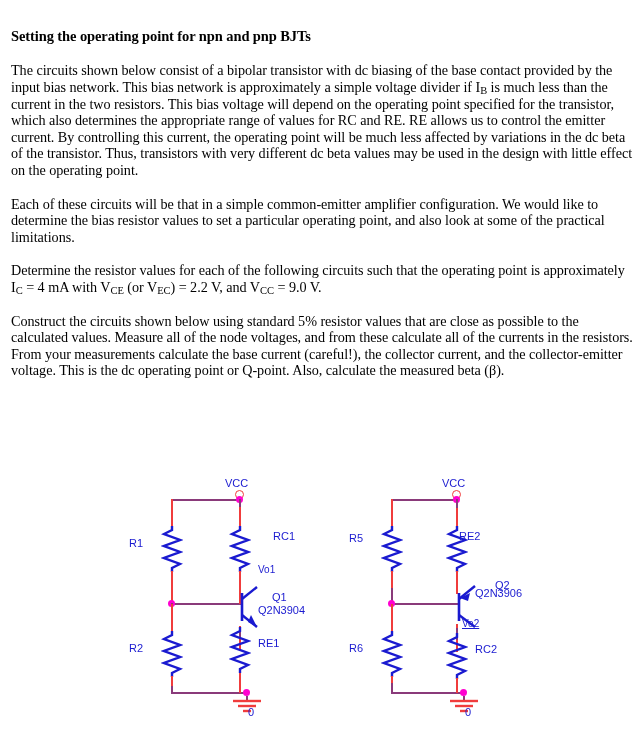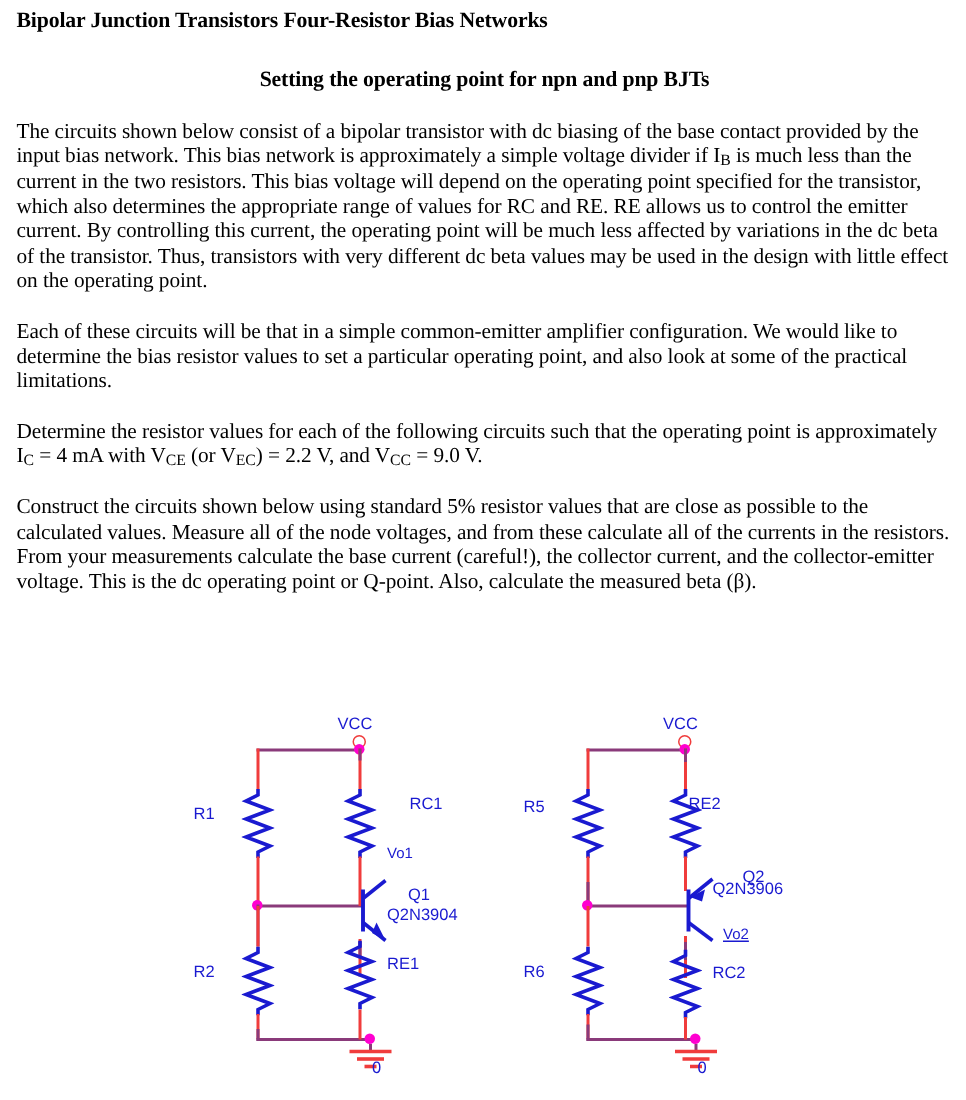--- a/index.html
+++ b/index.html
@@ -10,21 +10,20 @@
   }
   .page{position:relative;width:644px;height:733px;}
   .text-col{position:absolute;left:11px;top:6px;width:624px;}
   h1.doc-title{
     font-size:14.5px;font-weight:bold;margin:0 0 0 0;line-height:1.2;
     letter-spacing:-0.1px;
   }
   h2.doc-sub{
     font-size:14.5px;font-weight:bold;margin:22px 0 0 0;line-height:1.2;
     letter-spacing:-0.1px;
-    text-align:center;
   }
   p.para{
     font-size:14.2px;line-height:16.6px;margin:17px 0 0 0;text-align:left;
     letter-spacing:-0.05px;
   }
   sub{font-size:0.74em;vertical-align:-0.22em;line-height:0;}
 
   
   .circuits{position:absolute;left:0;top:478px;width:644px;height:255px;}
   .circuit{position:absolute;top:0;width:300px;height:255px;}
@@ -53,21 +52,20 @@
   .trans{position:absolute;width:44px;height:50px;}
   .gnd{position:absolute;width:34px;height:18px;}
 </style>
 </head>
 <body>
 
 <div class="page">
 
   <div class="text-col">
 
-    <h1 class="doc-title">Bipolar Junction Transistors Four-Resistor Bias Networks</h1>
 
     <h2 class="doc-sub">Setting the operating point for npn and pnp BJTs</h2>
 
     <p class="para"><span>The circuits shown below consist of a bipolar transistor with dc biasing of the base contact provided by the input bias network.   This bias network is approximately a simple voltage divider if I</span><sub>B</sub><span> is much less than the current in the two resistors.  This bias voltage will depend on the operating point specified for the transistor, which also determines the appropriate range of values for RC and RE.  RE allows us to control the emitter current.  By controlling this current, the operating point will be much less affected by variations in the dc beta of the transistor.  Thus, transistors with very different dc beta values may be used in the design with little effect on the operating point.</span></p>
 
     <p class="para">Each of these circuits will be that in a simple common-emitter amplifier configuration.  We would like to determine the bias resistor values to set a particular operating point, and also look at some of the practical limitations.</p>
 
     <p class="para"><span>Determine the resistor values for each of the following circuits such that the operating point is approximately I</span><sub>C</sub><span> = 4 mA with V</span><sub>CE</sub><span> (or V</span><sub>EC</sub><span>) = 2.2 V, and V</span><sub>CC</sub><span> = 9.0 V.</span></p>
 
     <p class="para">Construct the circuits shown below using standard 5% resistor values that are close as possible to the calculated values.  Measure all of the node voltages, and from these calculate all of the currents in the resistors.  From your measurements calculate the base current (careful!), the collector current, and the collector-emitter voltage.   This is the dc operating point or Q-point.  Also, calculate the measured beta (β).</p>
@@ -209,21 +207,21 @@
           <polygon points="11,16 21,11 19,19" fill="#1a1ad0"></polygon>
 
           <line x1="10" y1="33" x2="26" y2="45" stroke="#1a1ad0" stroke-width="2.4"></line>
         </svg>
       </div>
       <div class="lbl" style="left:155px;top:102px;">Q2</div>
       <div class="lbl" style="left:135px;top:110px;">Q2N3906</div>
 
       <div class="wire v" style="left:116px;top:146px;height:28px;"></div>
       <div class="bus v" style="left:116px;top:150px;height:12px;"></div>
-      <div class="lbl small" style="left:142px;top:140px;text-decoration:underline;">Vo2</div>
+      <div class="lbl small" style="left:122px;top:140px;text-decoration:underline;">Vo2</div>
       <div class="res" style="left:106px;top:155px;">
         <svg width="22" height="46" viewBox="0 0 22 46">
           <polyline points="11,0 11,4 3,8 19,14 3,20 19,26 3,32 19,38 11,42 11,46" fill="none" stroke="#1a1ad0" stroke-width="2.4"></polyline>
         </svg>
       </div>
       <div class="lbl" style="left:135px;top:166px;">RC2</div>
       <div class="wire v" style="left:116px;top:200px;height:15px;"></div>
 
       <div class="gnd" style="left:107px;top:218px;">
         <svg width="34" height="20" viewBox="0 0 34 20">

